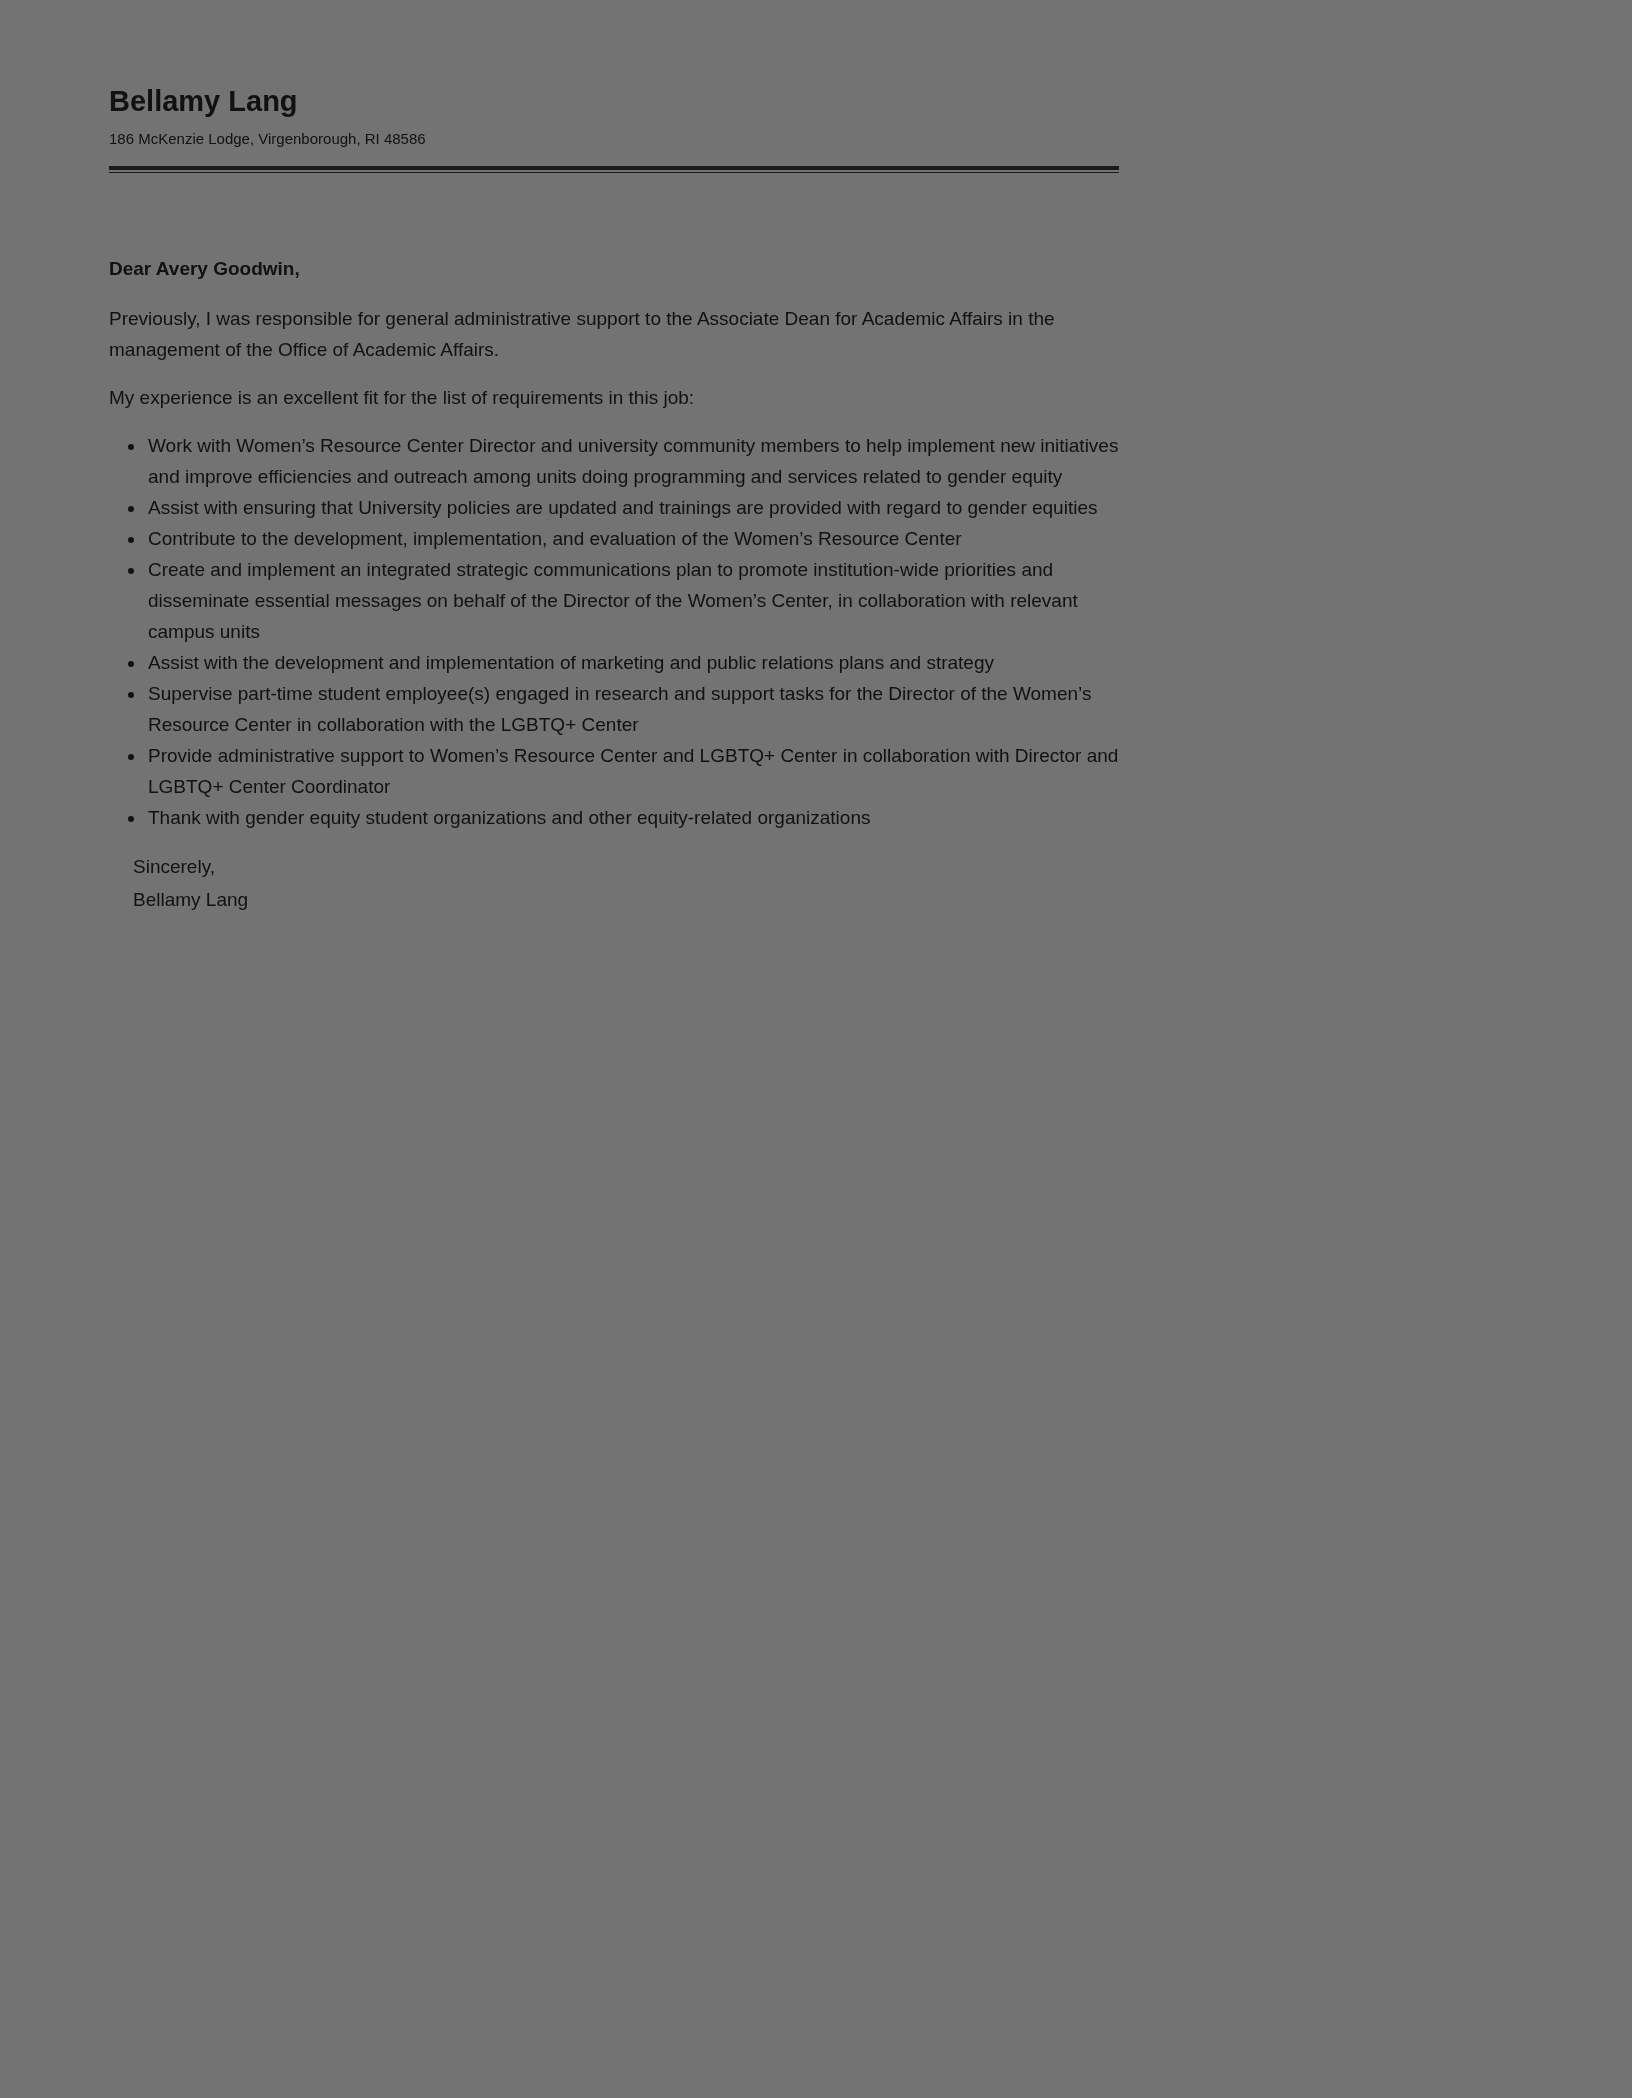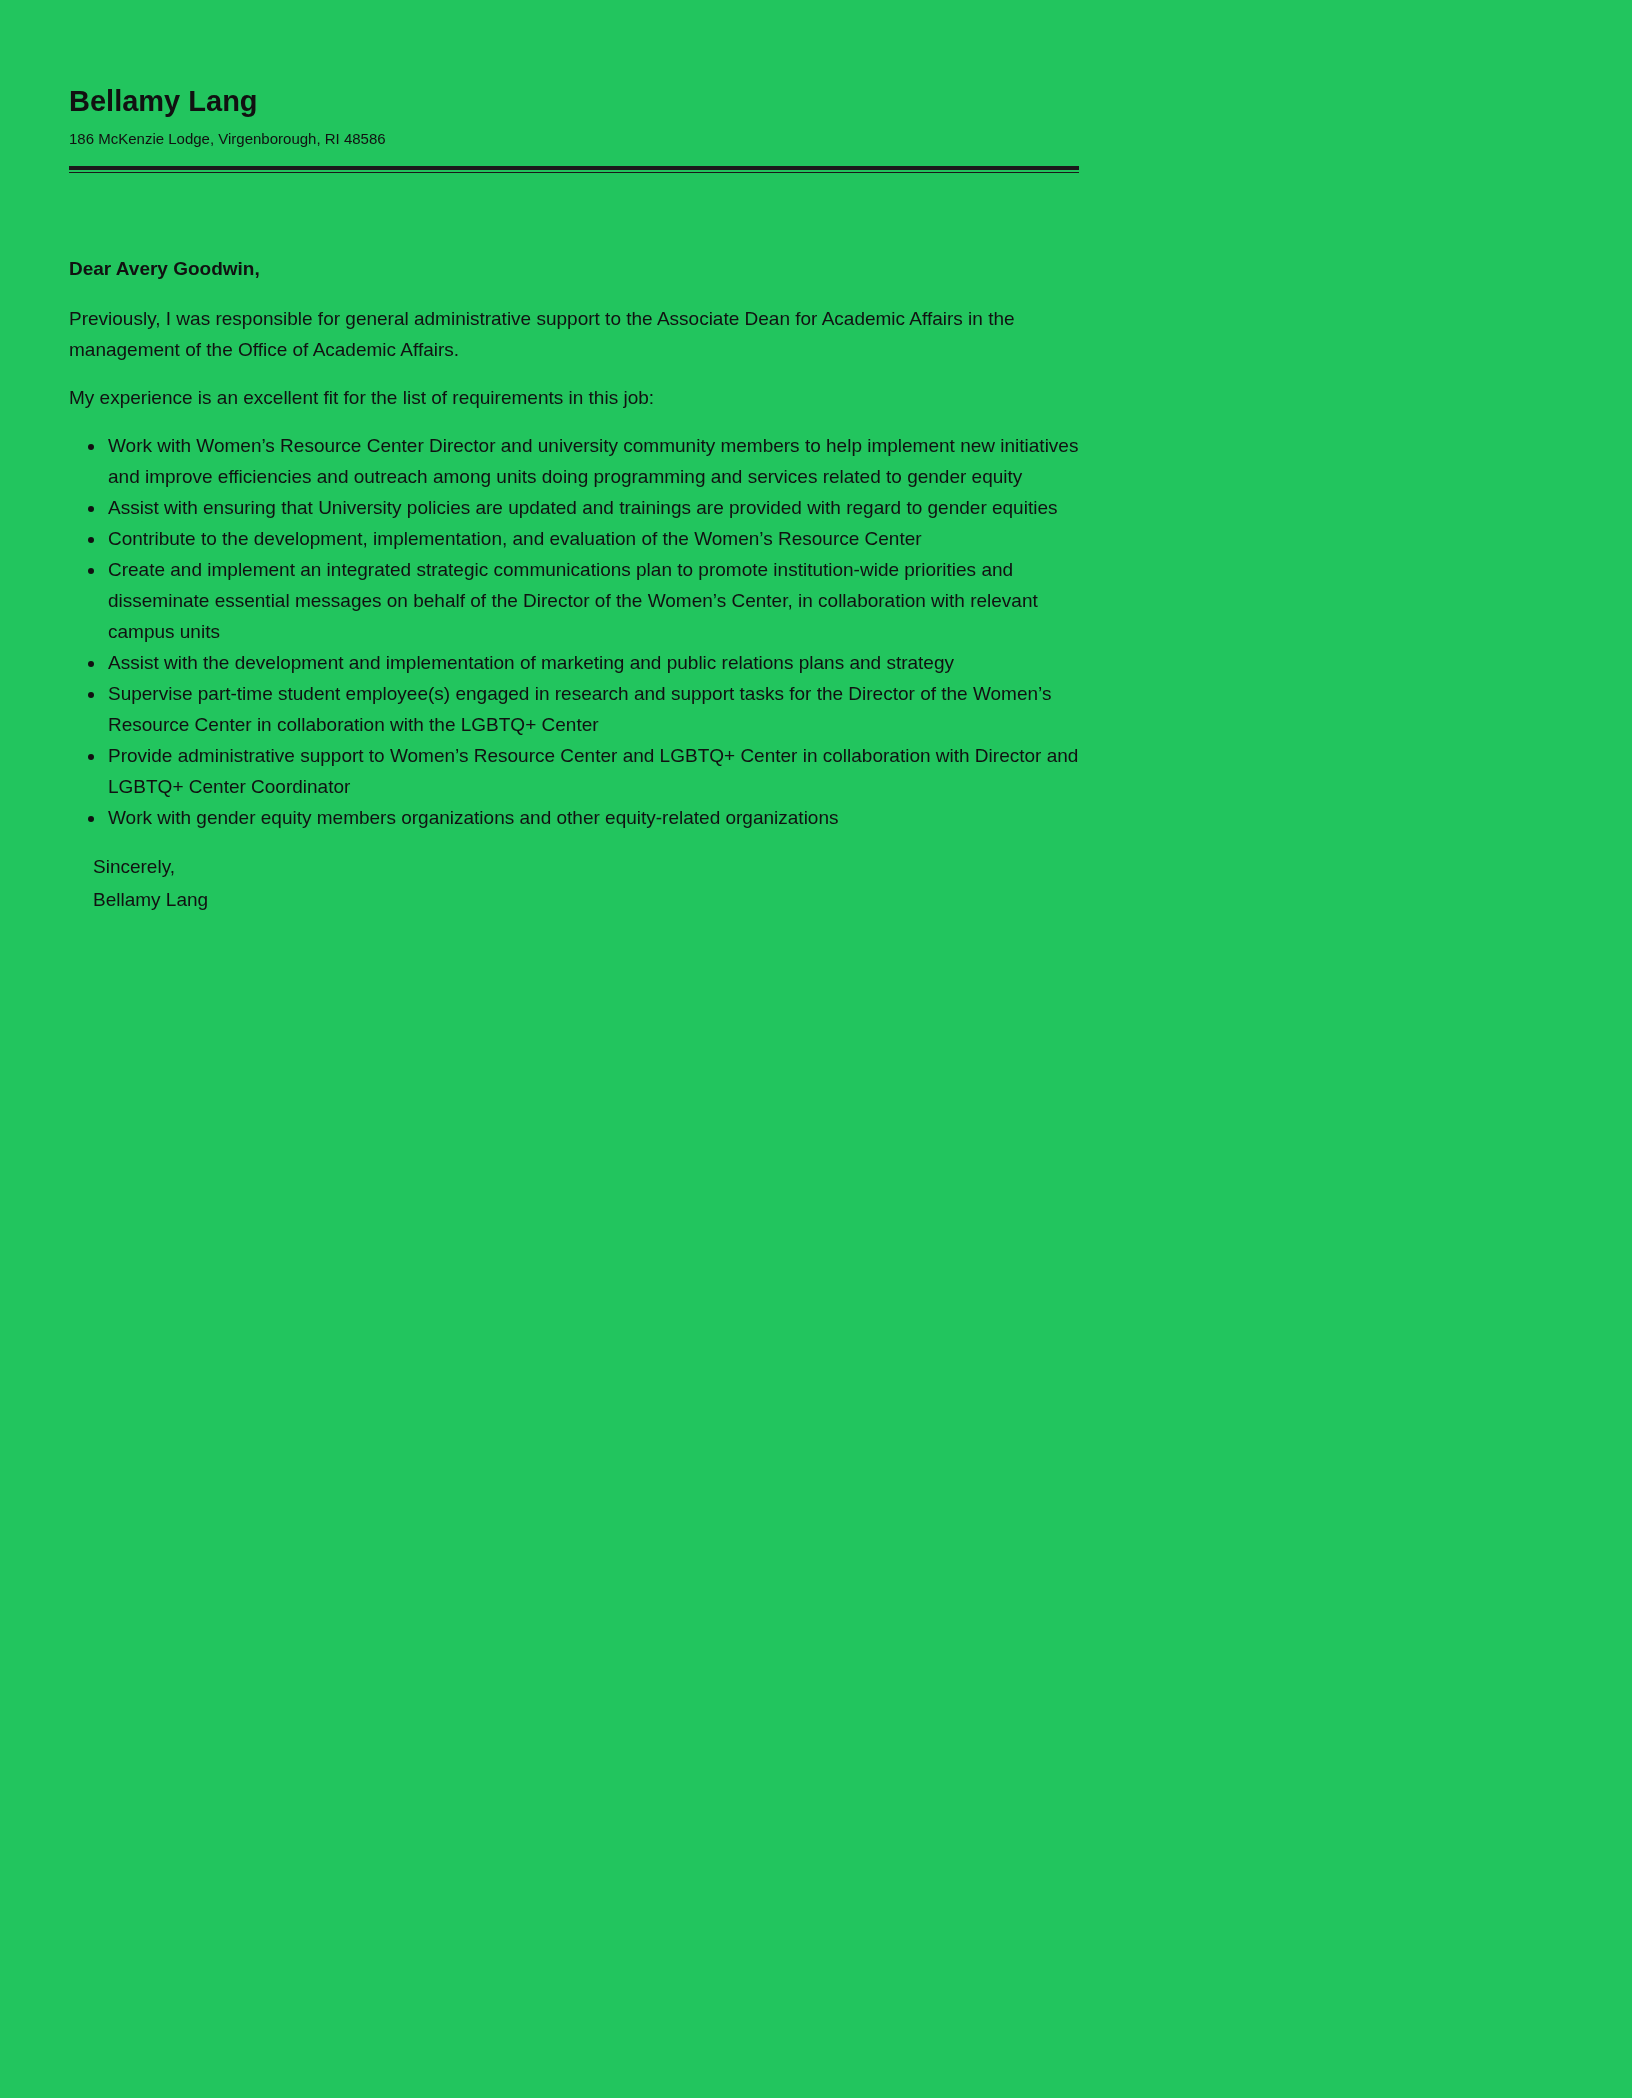--- a/index.html
+++ b/index.html
@@ -9,22 +9,22 @@
   }
   body {
     font-family: "Liberation Sans", sans-serif;
     color: #111111;
   }
   .page {
     position: relative;
     width: 1632px;
     height: 2098px;
     box-sizing: border-box;
-    background: #22c55e;
-    padding: 84px 0 0 69px;
+    background: #737373;
+    padding: 84px 0 0 109px;
     overflow: hidden;
   }
   .content {
     width: 1010px;
   }
   .sender-name {
     font-size: 29px;
     font-weight: bold;
     line-height: 34px;
     margin: 0 0 8px 0;
@@ -89,21 +89,21 @@
       <p>My experience is an excellent fit for the list of requirements in this job:</p>
 
       <ul class="requirements">
         <li>Work with Women’s Resource Center Director and university community members to help implement new initiatives and improve efficiencies and outreach among units doing programming and services related to gender equity</li>
         <li>Assist with ensuring that University policies are updated and trainings are provided with regard to gender equities</li>
         <li>Contribute to the development, implementation, and evaluation of the Women’s Resource Center</li>
         <li>Create and implement an integrated strategic communications plan to promote institution-wide priorities and disseminate essential messages on behalf of the Director of the Women’s Center, in collaboration with relevant campus units</li>
         <li>Assist with the development and implementation of marketing and public relations plans and strategy</li>
         <li>Supervise part-time student employee(s) engaged in research and support tasks for the Director of the Women’s Resource Center in collaboration with the LGBTQ+ Center</li>
         <li>Provide administrative support to Women’s Resource Center and LGBTQ+ Center in collaboration with Director and LGBTQ+ Center Coordinator</li>
-        <li>Work with gender equity members organizations and other equity-related organizations</li>
+        <li>Thank with gender equity student organizations and other equity-related organizations</li>
       </ul>
 
 
       <div class="signoff-block">
         <span>Sincerely,</span>
         <span>Bellamy Lang</span>
       </div>
     </div>
 
   </div>

